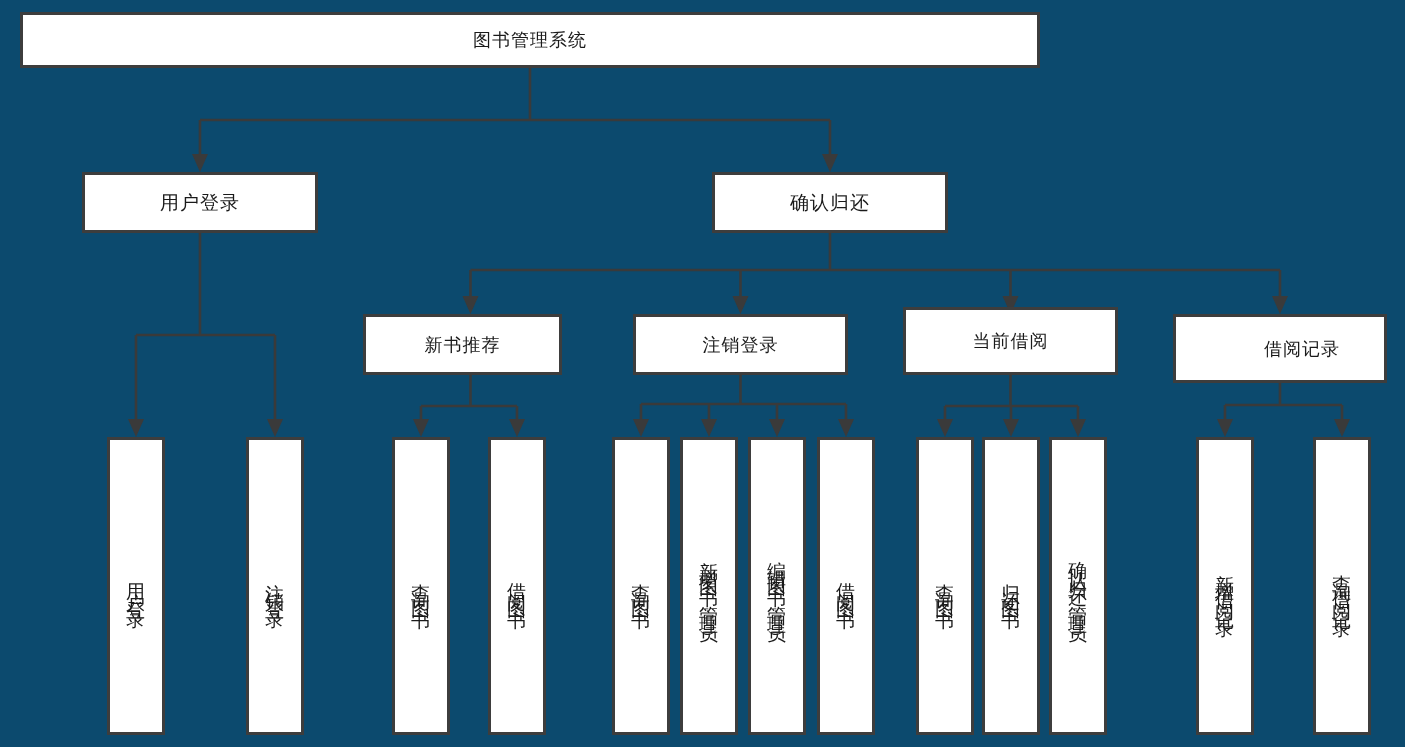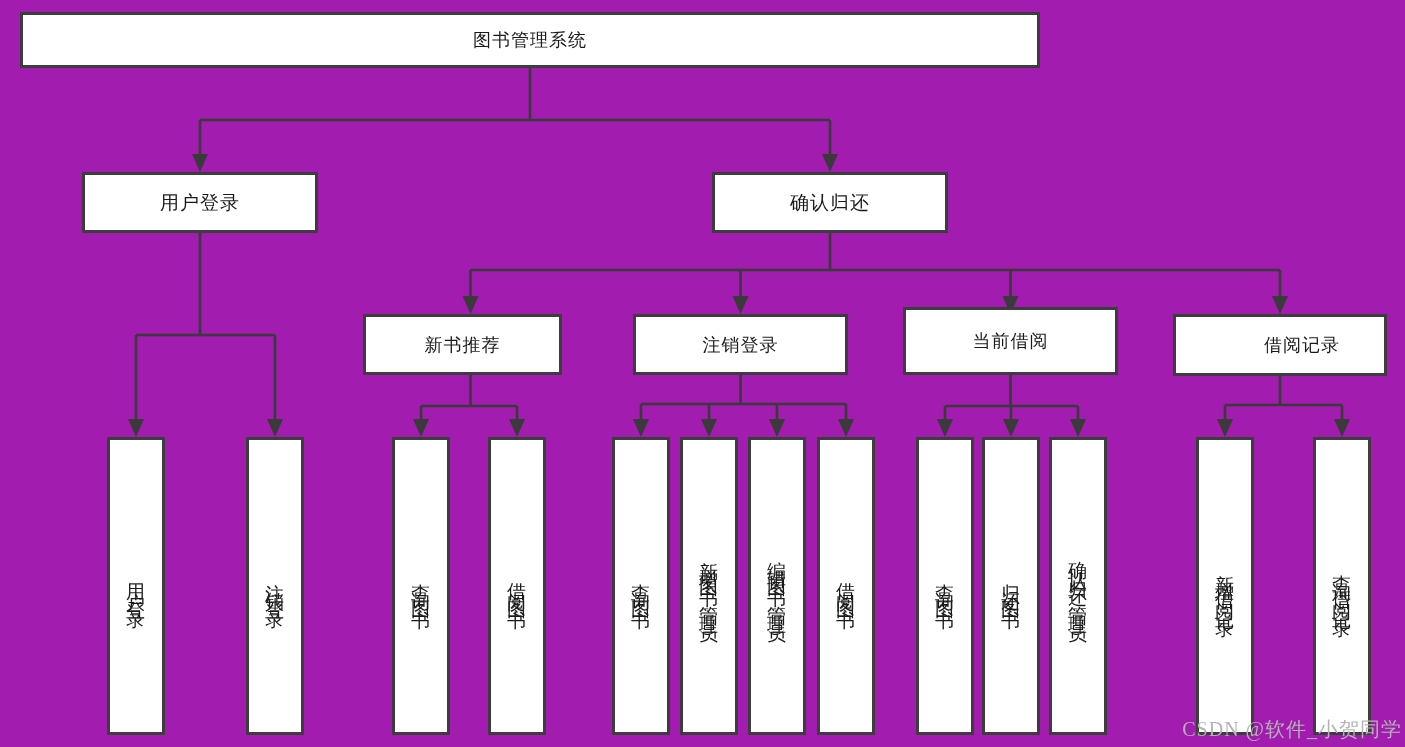--- a/index.html
+++ b/index.html
@@ -4,22 +4,22 @@
 <style>
   html, body {
     margin: 0;
     padding: 0;
     background: #ffffff;
   }
   .canvas {
     position: relative;
     width: 1405px;
     height: 747px;
-    background: #a21caf;
-    font-family: Liberation Serif, serif;
+    background: #0c4a6e;
+    font-family: Liberation Sans, sans-serif;
     overflow: hidden;
     text-align: center;
   }
   .connectors {
     position: absolute;
     left: 0;
     top: 0;
     z-index: 0;
     pointer-events: none;
   }
@@ -138,21 +138,21 @@
 
   <div class="node" style="left:363px; top:314px; width:199px; height:61px;">
     <span class="hlabel">新书推荐</span>
   </div>
   <div class="node" style="left:633px; top:314px; width:215px; height:61px;">
     <span class="hlabel">注销登录</span>
   </div>
   <div class="node" style="left:903px; top:307px; width:215px; height:68px;">
     <span class="hlabel">当前借阅</span>
   </div>
-  <div class="node" style="left:1173px; top:314px; width:214px; height:62px;padding-left:44px;">
+  <div class="node" style="left:1173px; top:314px; width:214px; height:69px;padding-left:44px;">
     <span class="hlabel">借阅记录</span>
   </div>
 
   <div class="node" style="left:107px; top:437px; width:58px; height:298px;">
     <span class="vlabel">用户登录</span>
   </div>
   <div class="node" style="left:246px; top:437px; width:58px; height:298px;">
     <span class="vlabel">注销登录</span>
   </div>
 
@@ -186,15 +186,14 @@
     <span class="vlabel">确认归还（管理员）</span>
   </div>
 
   <div class="node" style="left:1196px; top:437px; width:58px; height:298px;">
     <span class="vlabel">新增借阅记录</span>
   </div>
   <div class="node" style="left:1313px; top:437px; width:58px; height:298px;">
     <span class="vlabel">查询借阅记录</span>
   </div>
 
-  <div class="watermark">CSDN @软件_小贺同学</div>
 
 </div>
 
 </body></html>

